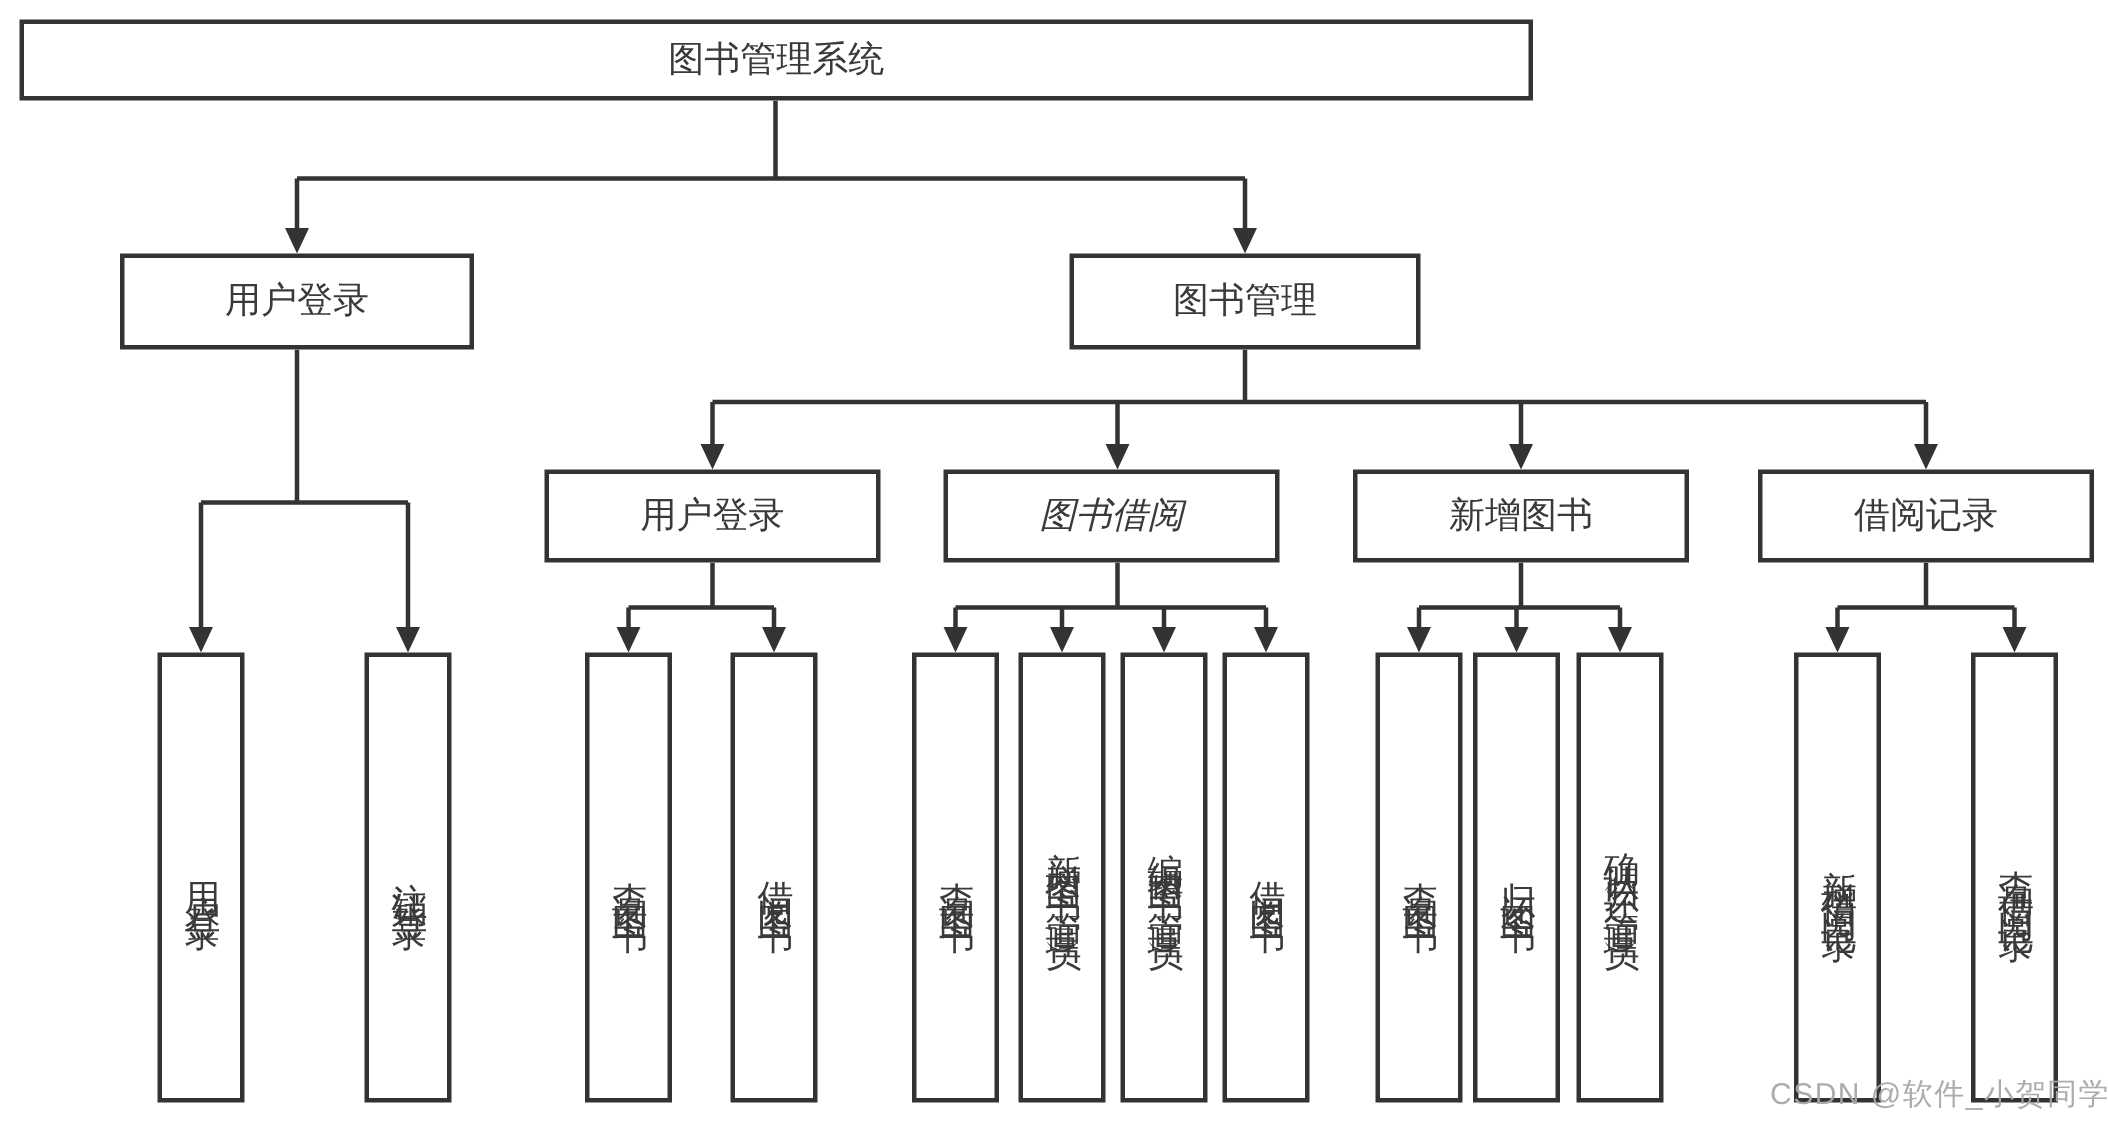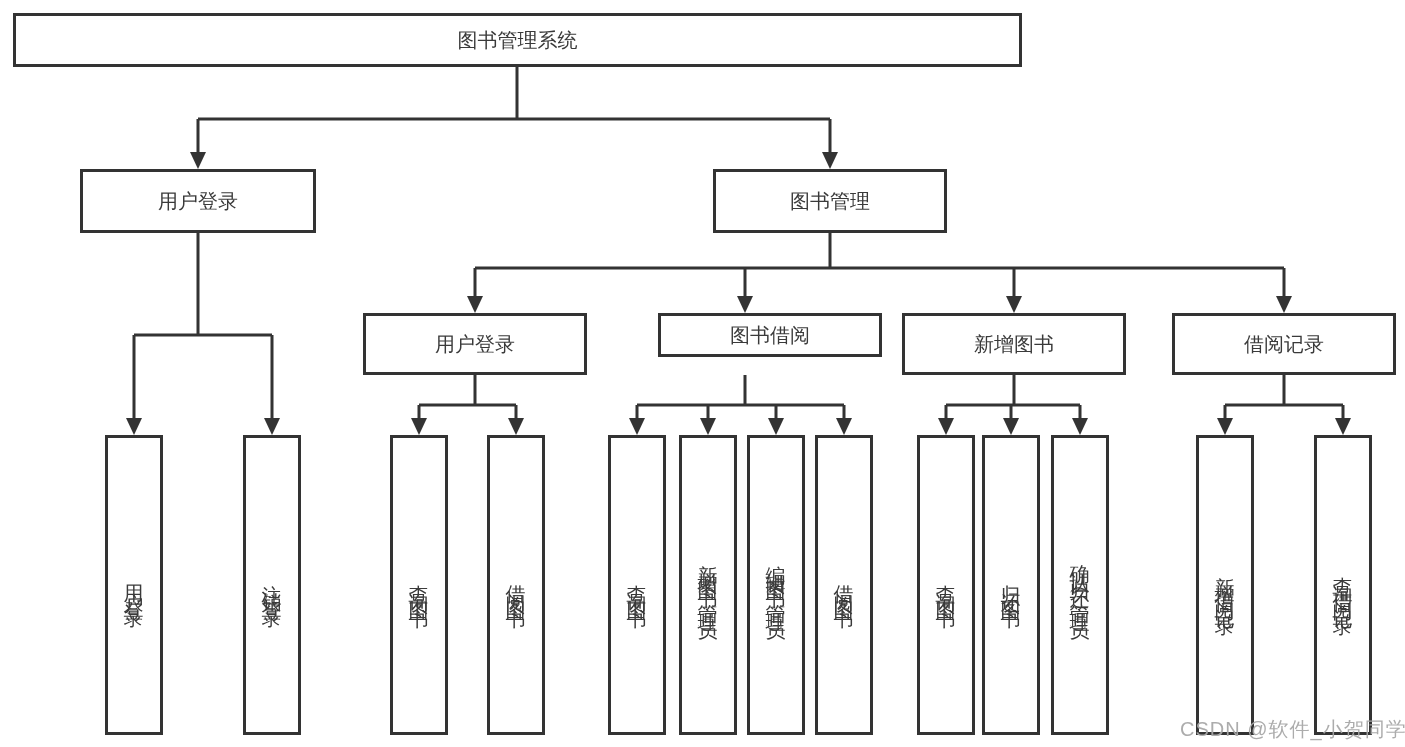--- a/index.html
+++ b/index.html
@@ -18,21 +18,21 @@
   }
   .node {
     position: absolute;
     box-sizing: border-box;
     border: 3px solid #333333;
     background: #ffffff;
     display: flex;
     align-items: center;
     justify-content: center;
     color: #3a3a3a;
-    font-size: 20px;
+    font-size: 24px;
     line-height: 1;
   }
   .vnode span {
     writing-mode: vertical-rl;
     text-orientation: mixed;
     letter-spacing: 8px;
     line-height: 1;
     white-space: nowrap;
   }
   .watermark {
@@ -98,21 +98,21 @@
   <div class="node" style="left:80px; top:169px; width:236px; height:64px;">
     <span>用户登录</span>
   </div>
   <div class="node" style="left:713px; top:169px; width:234px; height:64px;">
     <span>图书管理</span>
   </div>
 
   <div class="node" style="left:363px; top:313px; width:224px; height:62px;">
     <span>用户登录</span>
   </div>
-  <div class="node" style="left:658px; top:313px; width:224px; height:44px;">
+  <div class="node" style="left:629px; top:313px; width:224px; height:62px;font-style:italic;">
     <span>图书借阅</span>
   </div>
   <div class="node" style="left:902px; top:313px; width:224px; height:62px;">
     <span>新增图书</span>
   </div>
   <div class="node" style="left:1172px; top:313px; width:224px; height:62px;">
     <span>借阅记录</span>
   </div>
 
   <div class="node vnode" style="left:105px; top:435px; width:58px; height:300px;">

